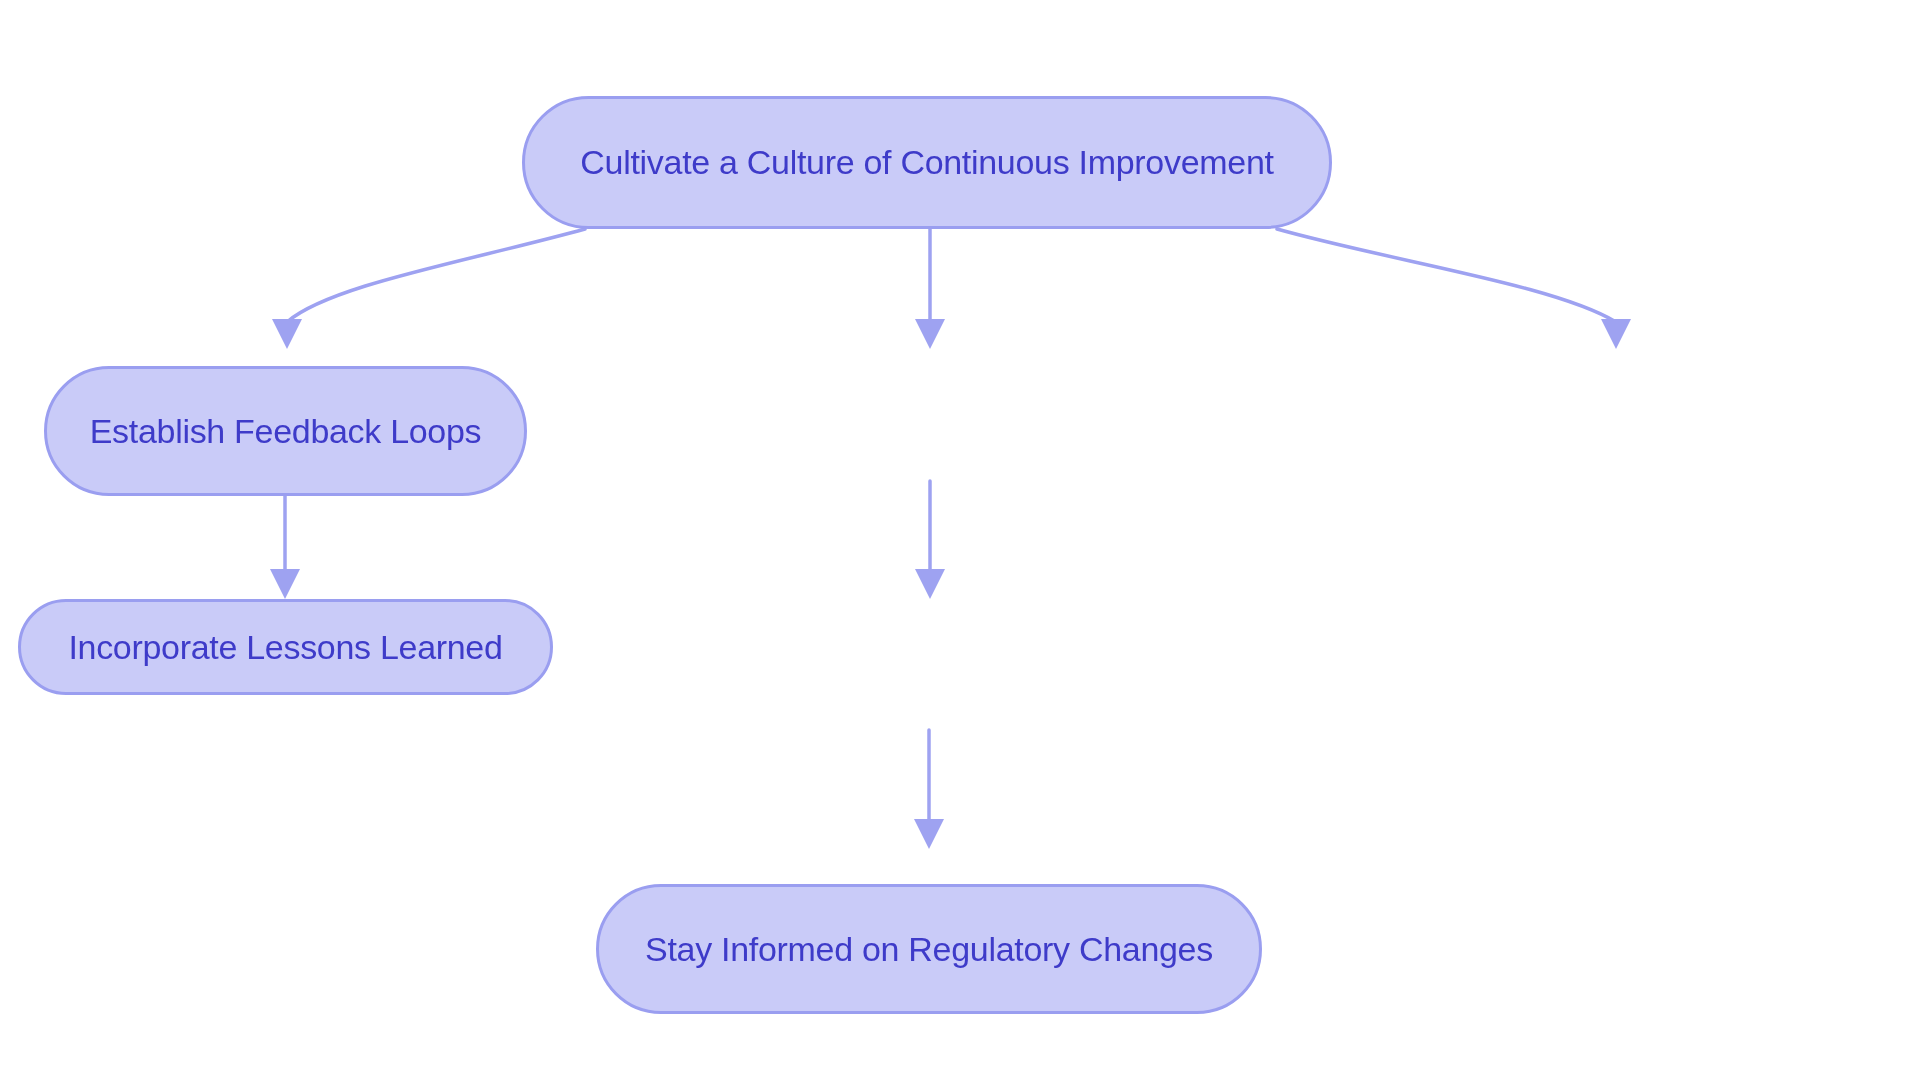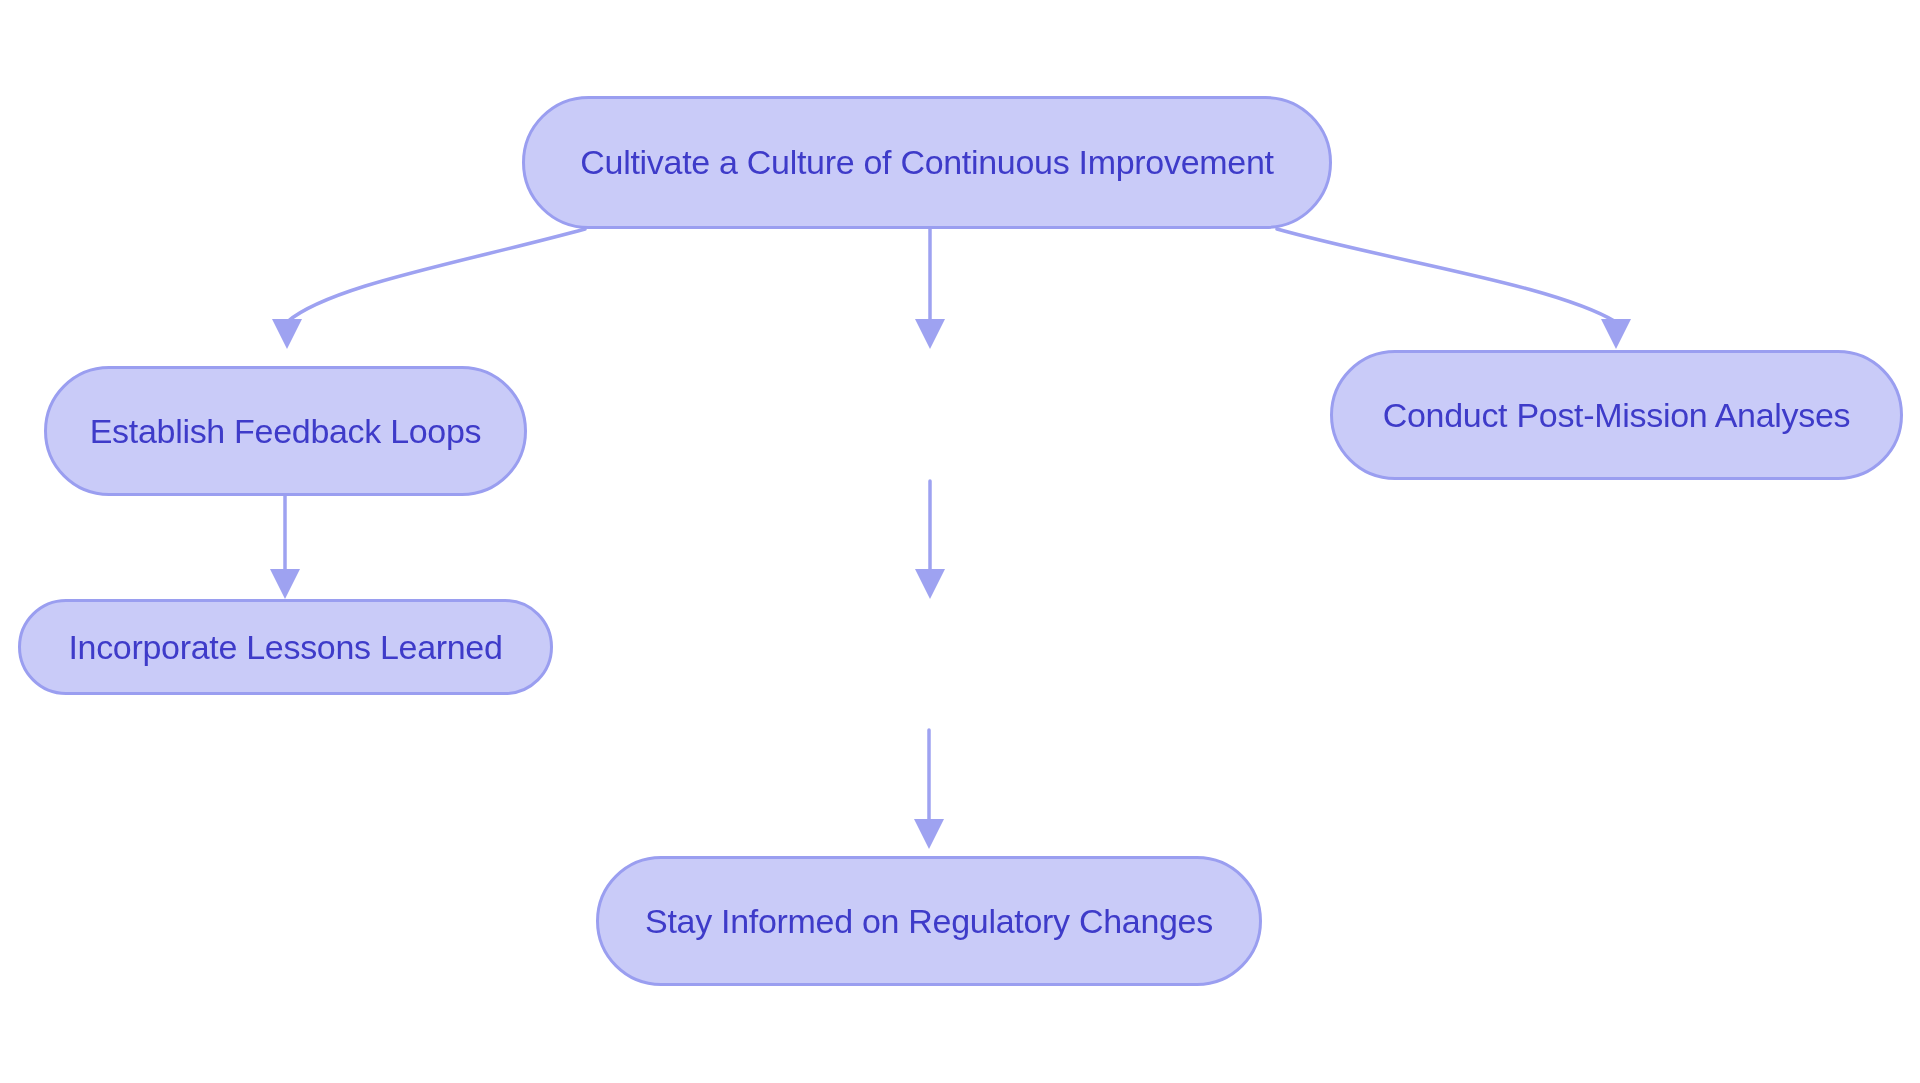--- a/index.html
+++ b/index.html
@@ -53,21 +53,21 @@
     text-align: center;
     white-space: nowrap;
     padding: 0 40px;
   }
   #node-cultivate   { left: 522px;  top: 96px;  width: 810px; height: 133px; }
   #node-establish   { left: 44px;   top: 350px; width: 483px; height: 130px; margin-top: 16px; }
   #node-implement   { left: 649px;  top: 350px; width: 562px; height: 130px; }
   #node-conduct     { left: 1330px; top: 350px; width: 573px; height: 130px; }
   #node-incorporate { left: 18px;   top: 599px; width: 535px; height: 96px; }
   #node-adaptation  { left: 709px;  top: 599px; width: 440px; height: 130px; }
-  #node-stay        { left: 596px;  top: 856px; width: 666px; height: 130px; }
+  #node-stay        { left: 596px;  top: 884px; width: 666px; height: 130px; }
 </style>
 </head>
 <body>
 
 <div class="canvas">
 
   <svg class="edges" viewBox="0 0 1920 1083" xmlns="http://www.w3.org/2000/svg">
 
     <path class="edge" d="M 585 229 C 465 262, 330 285, 287 322"></path>
     <polygon class="arrowhead" points="272,319 302,319 287,349"></polygon>
@@ -90,23 +90,20 @@
 
   <div class="node" id="node-cultivate">
     <span>Cultivate a Culture of Continuous Improvement</span>
   </div>
 
   <div class="node" id="node-establish">
     <span>Establish Feedback Loops</span>
   </div>
 
 
-  <div class="node" id="node-conduct">
-    <span>Conduct Post-Mission Analyses</span>
-  </div>
 
   <div class="node" id="node-incorporate">
     <span>Incorporate Lessons Learned</span>
   </div>
 
 
   <div class="node" id="node-stay">
     <span>Stay Informed on Regulatory Changes</span>
   </div>
 

